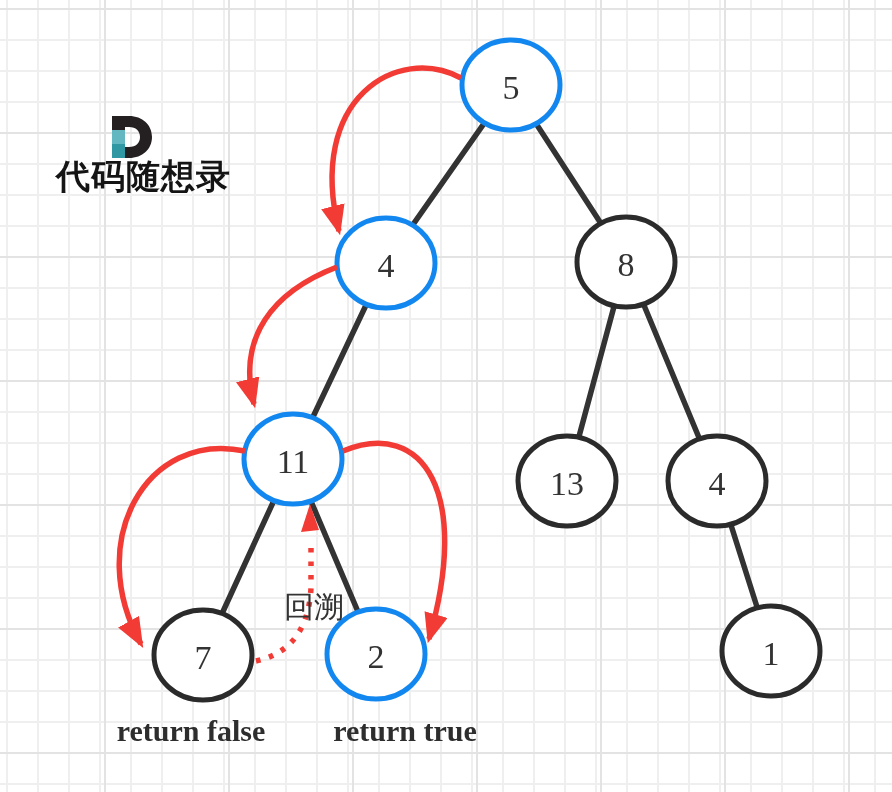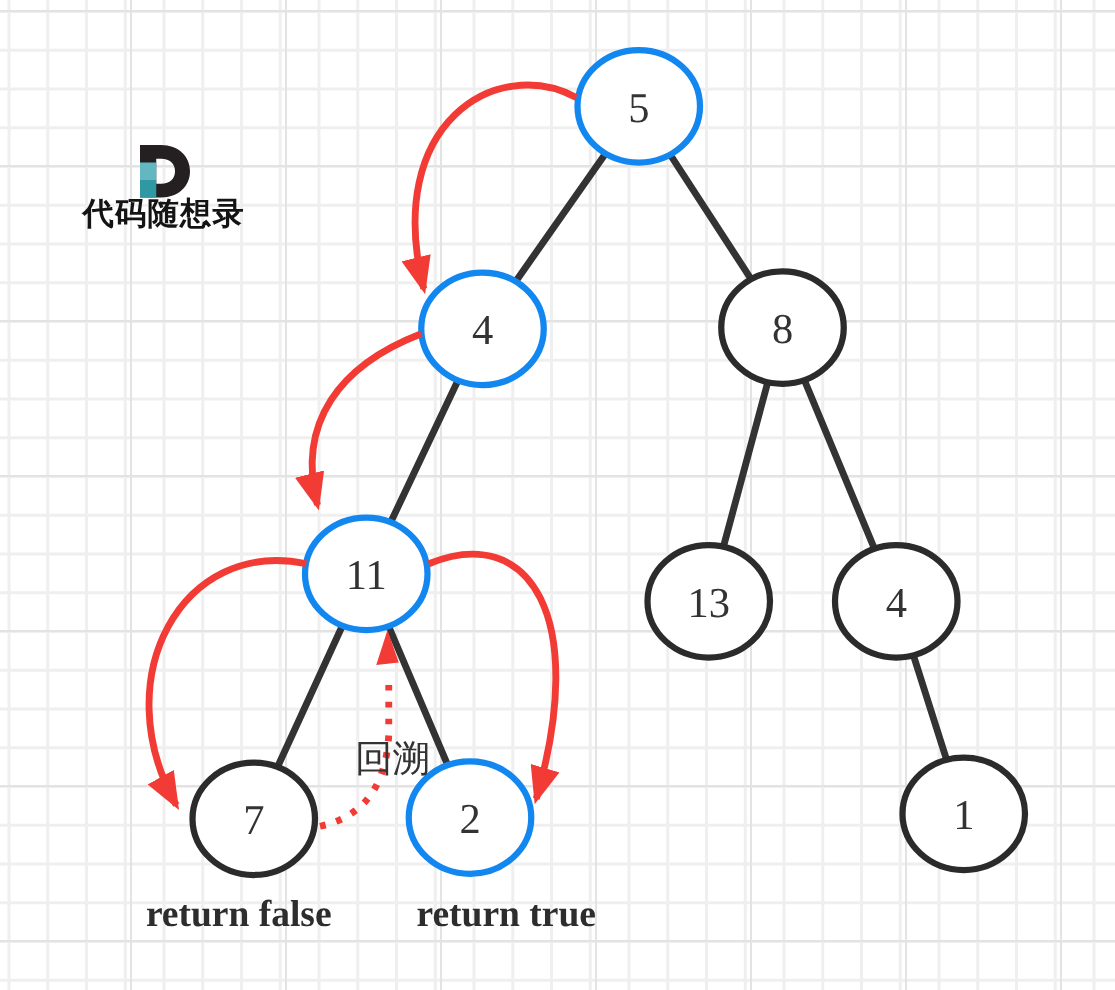--- a/index.html
+++ b/index.html
@@ -12,21 +12,21 @@
       linear-gradient(to right, #efefef 2px, transparent 2px),
       linear-gradient(to bottom, #efefef 2px, transparent 2px);
     background-size:124px 124px,124px 124px,31px 31px,31px 31px;
     background-position:104px 8px,6px 8px,6px 8px,6px 8px;
   }
   .tree-svg{position:absolute;left:0;top:0;}
   .logo{position:absolute;left:0;top:0;width:260px;height:210px;pointer-events:none;}
   .logo-mark{position:absolute;left:110px;top:116px;}
   .logo-title{
     position:absolute;left:56px;top:154px;width:150px;text-align:center;
-    font-family:"Liberation Serif", serif;font-weight:bold;font-size:25px;
+    font-family:"Liberation Serif", serif;font-weight:bold;font-size:34px;
     color:#141414;letter-spacing:1px;white-space:nowrap;
   }
   .node-label-text{font-family:"Liberation Serif", serif;}
 </style>
 </head>
 <body>
 
 <div class="stage">
 
   <svg id="tree" class="tree-svg" width="892" height="792" viewBox="0 0 892 792">

